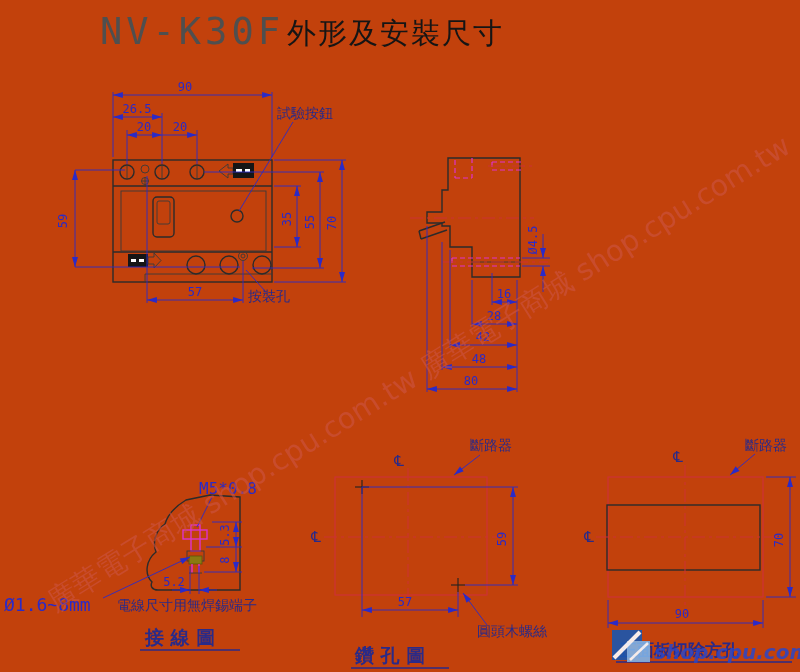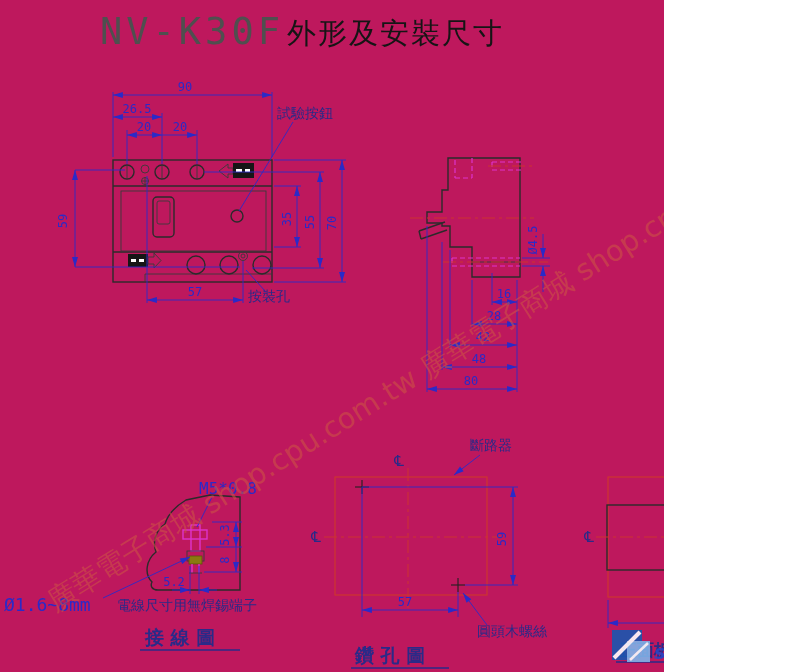--- a/index.html
+++ b/index.html
@@ -1,16 +1,16 @@
 <!DOCTYPE html>
 <html><head>
 <meta charset="utf-8">
 <style>
   html,body{margin:0;padding:0;background:#fff;}
-  .stage{position:relative;width:664px;height:672px;background:#be185d;overflow:hidden;
+  .stage{position:relative;width:800px;height:672px;background:#c2410c;overflow:hidden;
          font-family:"DejaVu Sans",sans-serif;}
   svg text{user-select:none;}
   .ln   {stroke:#2b2b2b;stroke-width:1.4;fill:none;stroke-linejoin:miter;}
   .lnt  {stroke:#3a3a3a;stroke-width:0.9;fill:none;}
   .dim  {stroke:#2a2ac8;stroke-width:0.9;fill:none;}
   .dimln{stroke:#2a2ac8;stroke-width:0.9;fill:none;}
   .red  {stroke:#cc3333;stroke-width:1.3;fill:none;}
   .cl   {stroke:#cc3333;stroke-width:1;fill:none;stroke-dasharray:13 4 3 4;}
   .mag  {stroke:#dd33cc;stroke-width:1.2;fill:none;stroke-dasharray:5 3;}
   .magS {stroke:#dd33cc;stroke-width:1.4;fill:none;}

